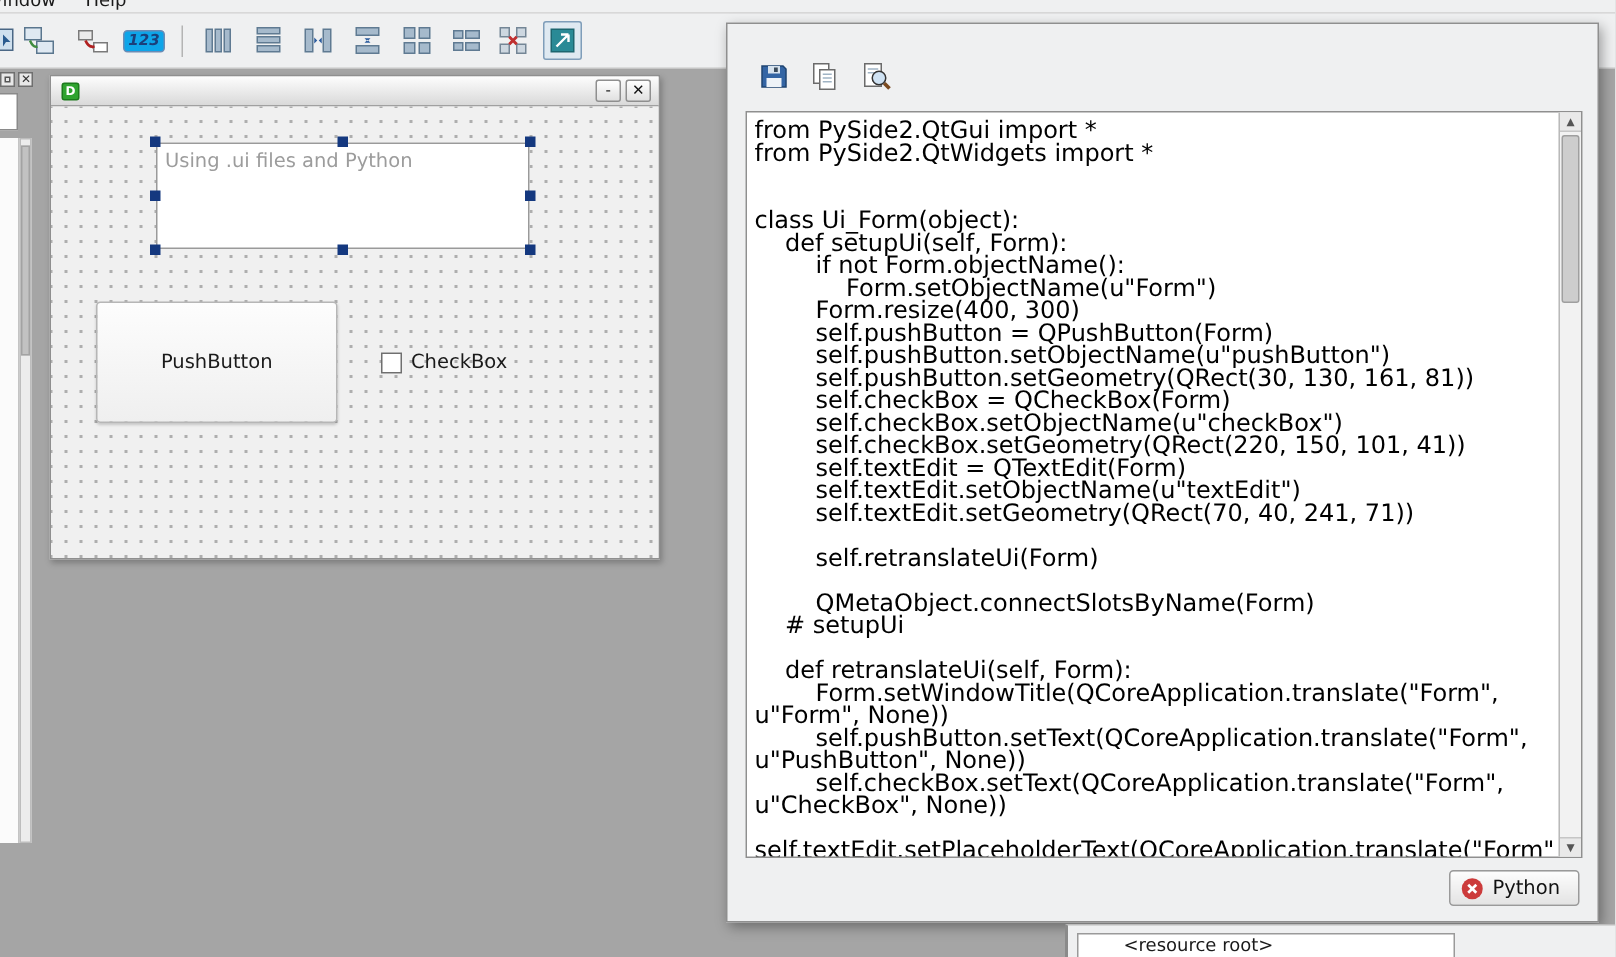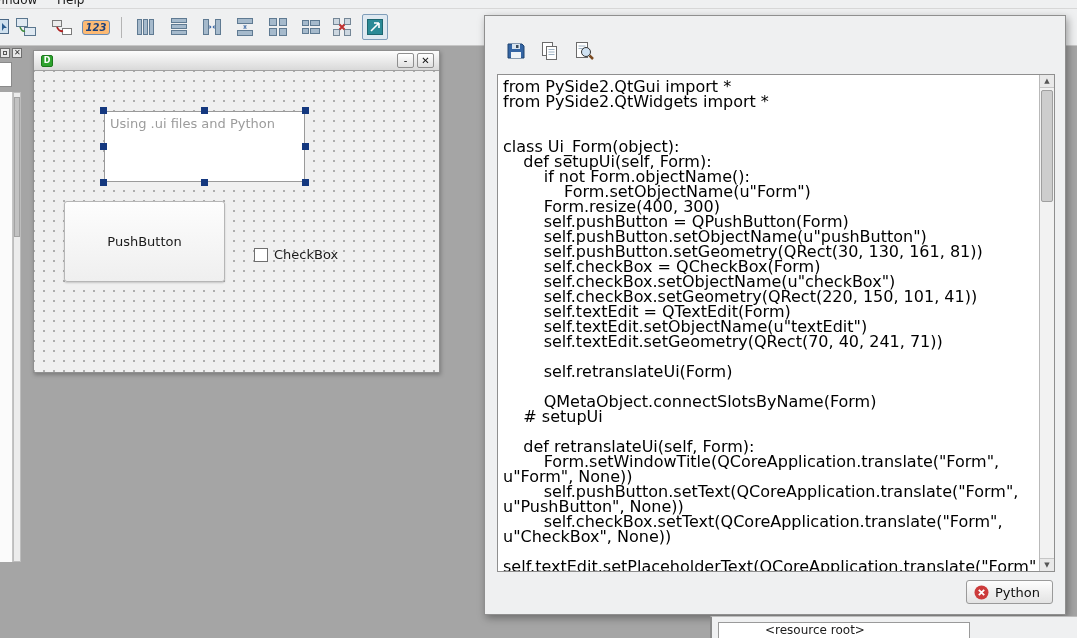--- a/index.html
+++ b/index.html
@@ -17,21 +17,21 @@
   
   .toolbar { position:absolute; top:9px; left:0; width:100%; height:37px; background:#eff0f1;
              border-bottom:1px solid #c6c6c6; }
   .tb-btn { position:absolute; top:5px; width:26px; height:26px; display:flex;
             align-items:center; justify-content:center; border-radius:2px; }
   .tb-btn.pressed { background:#dfe9f1; border:1px solid #7f9db9; }
   .tb-sep { position:absolute; top:8px; width:1px; height:21px; background:#b4b4b4; }
   .icon { display:inline-flex; align-items:center; justify-content:center; }
   .clipped { overflow:hidden; }
   .taborder-box { font-size:10px; font-weight:bold; font-style:italic; color:#1b3f7a;
-                  border:1px solid #6b8cb5; border-radius:3px; padding:1px 3px; background:#fdba74; }
+                  border:1px solid #6b8cb5; border-radius:3px; padding:1px 3px; background:#0ea5e9; }
 
   
   .dock-mini-btn { position:absolute; width:10px; height:10px; border:1px solid #6f6f6f;
                    background:#e8e8e8; }
   .dock-mini-inner { position:absolute; left:2px; top:2px; width:4px; height:4px; border:1px solid #555; }
   .dock-x { position:absolute; left:1px; top:-1px; font-size:8px; color:#333; }
   .left-filter { position:absolute; left:-4px; top:62px; width:16px; height:25px; background:#ffffff;
                  border:1px solid #8a8a8a; }
   .left-panel { position:absolute; left:0; top:92px; width:13px; height:470px; background:#fbfbfb;
                 border-right:1px solid #c4c4c4; }
@@ -51,34 +51,34 @@
   .fw-title { flex:1; text-align:center; font-size:12px; color:#111; }
   .fw-btn { position:absolute; top:2px; width:17px; height:15px; border:1px solid #8f8f8f;
             background:linear-gradient(#ffffff,#e0e0e0); font-size:10px; line-height:13px;
             text-align:center; border-radius:2px; color:#111; }
   .fw-min { right:25px; }
   .fw-close { right:5px; font-weight:bold; font-size:10px; }
   .fw-body { position:relative; width:100%; height:301px; background-color:#f0f0f0;
              background-image:radial-gradient(#aeaeae 1px, transparent 1.2px);
              background-size:10px 10px; background-position:5px 5px; }
 
-  .te-wrap { position:absolute; left:70px; top:40px; width:201px; height:71px; }
+  .te-wrap { position:absolute; left:70px; top:24px; width:249px; height:71px; }
   .te { width:100%; height:100%; background:#fff; border:1px solid #9a9a9a; padding:4px 5px;
         font-size:13px; color:#9c9c9c; overflow:hidden; }
   .handle { position:absolute; width:7px; height:7px; background:#14387f; }
   .h-tl { left:-4px; top:-4px; }   .h-tc { left:calc(50% - 4px); top:-4px; }   .h-tr { right:-4px; top:-4px; }
   .h-ml { left:-4px; top:calc(50% - 4px); }  .h-mr { right:-4px; top:calc(50% - 4px); }
   .h-bl { left:-4px; bottom:-4px; } .h-bc { left:calc(50% - 4px); bottom:-4px; } .h-br { right:-4px; bottom:-4px; }
 
   .pb { position:absolute; left:30px; top:130px; width:161px; height:81px;
         background:linear-gradient(#fdfdfd,#efefef); border:1px solid #b6b6b6; border-radius:3px;
         box-shadow:0 1px 2px rgba(0,0,0,0.18); display:flex; align-items:center; justify-content:center;
         font-size:13px; color:#1a1a1a;text-align:right; }
   .cb { position:absolute; left:220px; top:150px; width:101px; height:41px; display:flex;
-        align-items:flex-end; gap:6px; font-size:13px; color:#1a1a1a; }
+        align-items:center; gap:6px; font-size:13px; color:#1a1a1a; }
   .cb-box { width:14px; height:14px; background:#fff; border:1px solid #6f6f6f; flex:0 0 auto; }
 
   
   .code-dialog { position:absolute; left:484px; top:15px; width:582px; height:600px; background:#eff0f1;
                  border:1px solid #8f8f8f; box-shadow:2px 3px 8px rgba(0,0,0,0.35); }
   .cd-toolbar { position:absolute; left:18px; top:22px; height:26px; display:flex; gap:8px; }
   .cd-btn { width:26px; height:26px; display:flex; align-items:center; justify-content:center;
             border-radius:2px; }
   .code-area { position:absolute; left:12px; top:58px; width:558px; height:498px; background:#fff;
                border:1px solid #8f8f8f; }
@@ -94,21 +94,21 @@
   .v-thumb { position:absolute; left:1px; top:15px; width:12px; height:112px; background:#cdcdcd;
              border:1px solid #9f9f9f; border-radius:2px; }
   .close-btn { position:absolute; right:12px; bottom:10px; height:24px; padding:0 12px 0 7px;
                display:flex; align-items:center; gap:6px; background:linear-gradient(#fdfdfd,#e3e3e3);
                border:1px solid #9a9a9a; border-radius:3px; font-size:13px; color:#111; cursor:default; }
 
   
   .resource-dock { position:absolute; left:710px; top:616px; width:367px; height:22px; background:#eff0f1;
                    border-left:2px solid #8a8a8a; border-top:1px solid #bcbcbc; }
   .resource-box { position:absolute; left:6px; top:5px; width:252px; height:17px; background:#fff;
-                  border:1px solid #9a9a9a; font-size:12px; line-height:15px; padding-left:46px;
+                  border:1px solid #9a9a9a; font-size:12px; line-height:15px; padding-left:30px;
                   overflow:hidden; color:#1a1a1a; }
 </style>
 </head>
 <body>
 
 <div class="screen">
 
   <div class="menubar">
     <span class="menu-item mi-window">Window</span>
     <span class="menu-item mi-help">Help</span>

